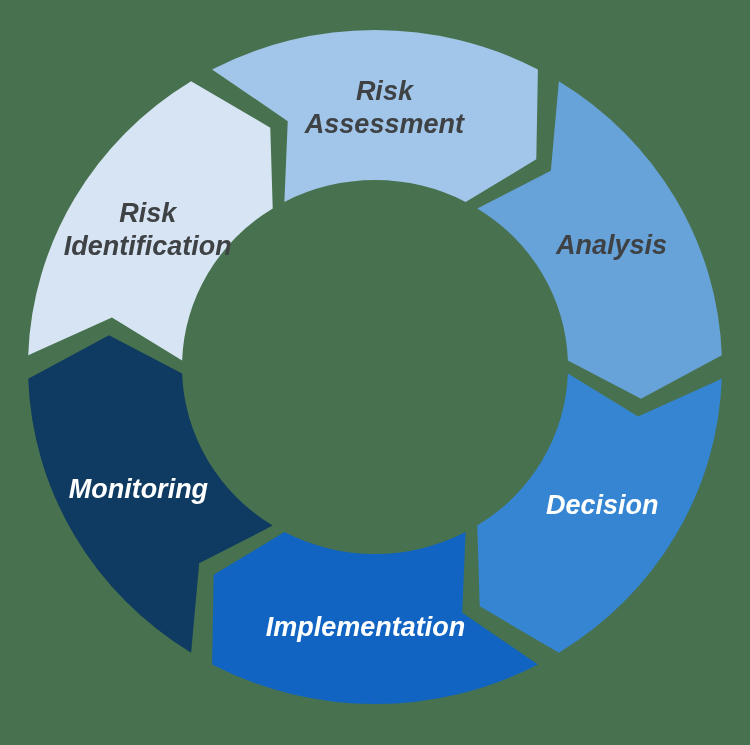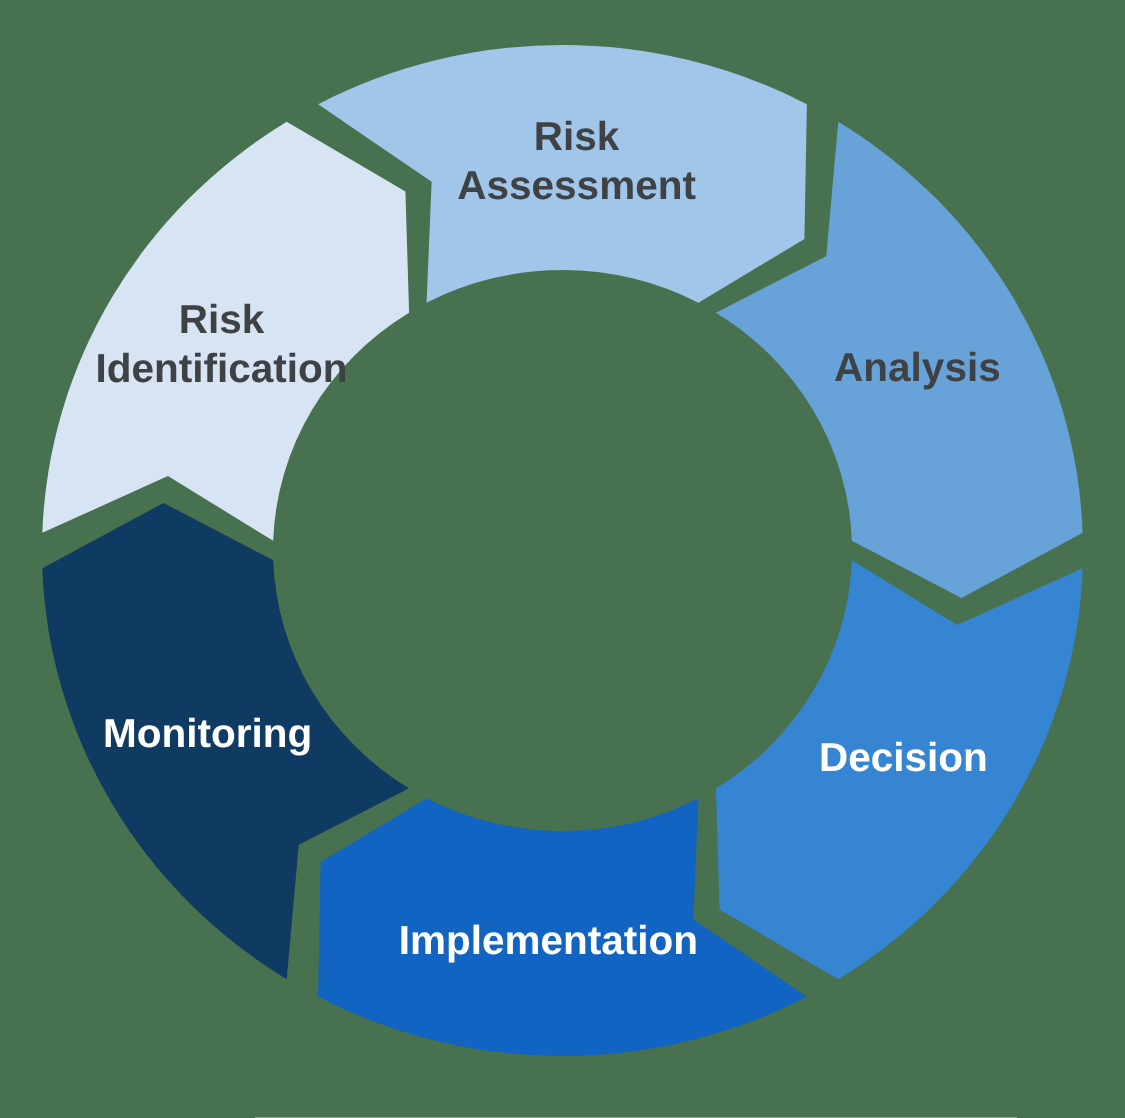--- a/index.html
+++ b/index.html
@@ -9,20 +9,21 @@
   body {
     width: 750px;
     height: 745px;
     overflow: hidden;
     font-family: "Liberation Sans", sans-serif;
   }
   .stage {
     position: relative;
     width: 750px;
     height: 536px;
+    font-style: italic;
   }
   svg text {
     font-family: "Liberation Sans", sans-serif;
     font-weight: 600;
     font-size: 27px;
     text-anchor: middle;
   }
 </style>
 </head>
 <body>

